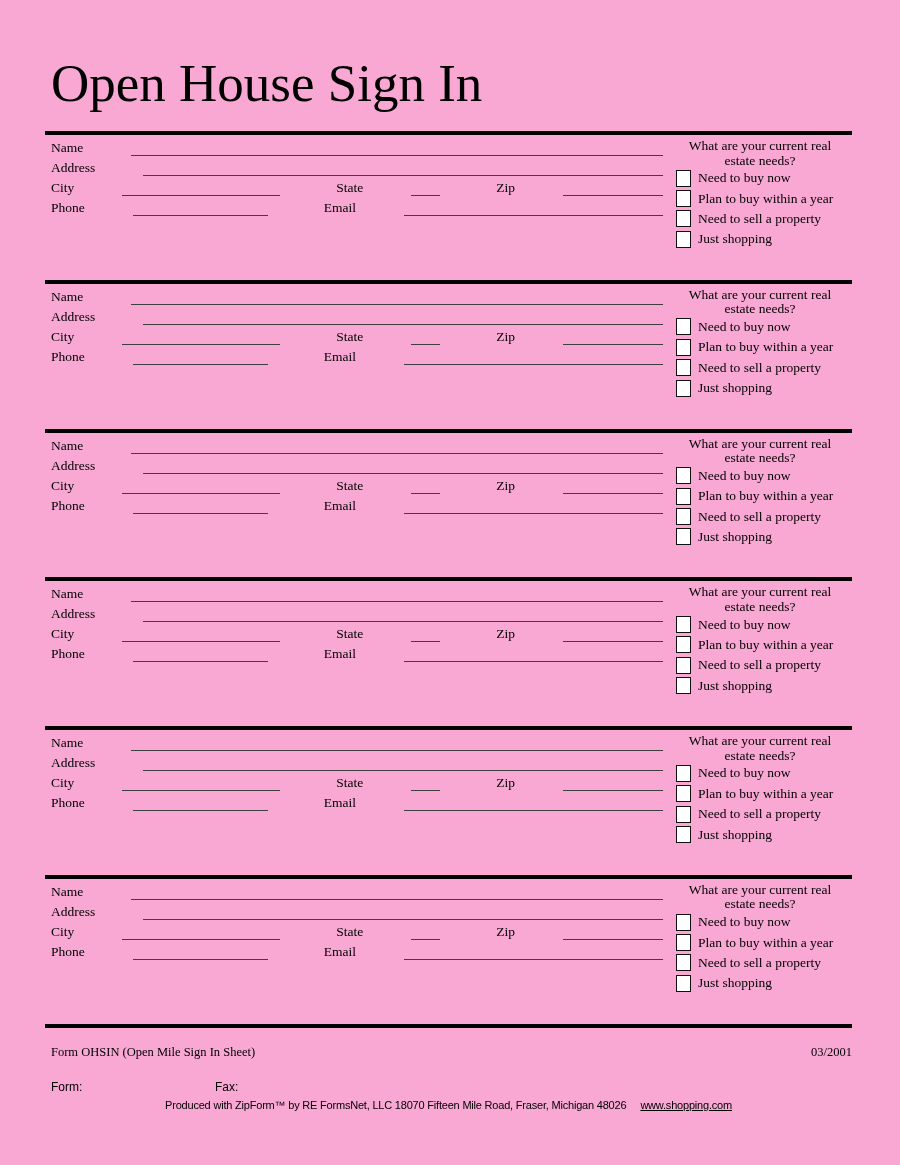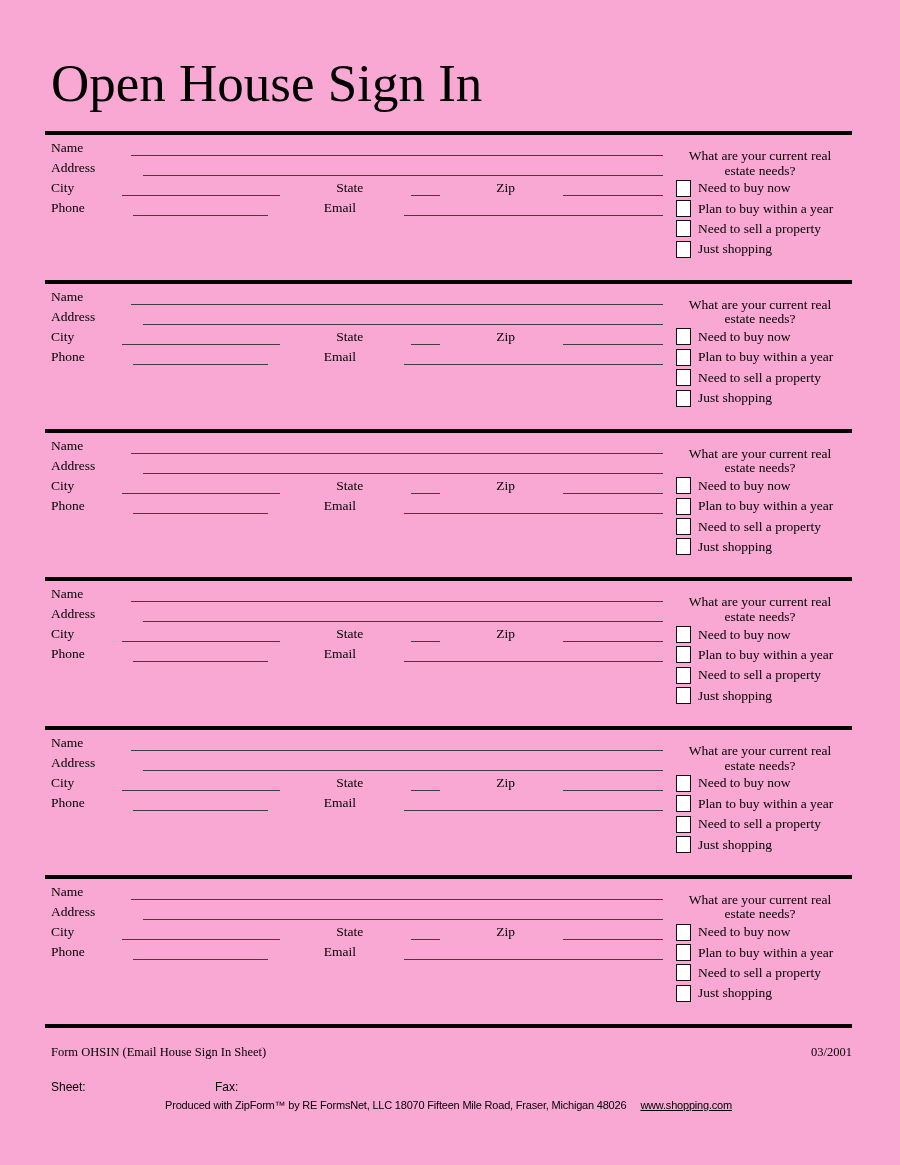--- a/index.html
+++ b/index.html
@@ -53,21 +53,21 @@
   }
   .flex1 { flex: 1 1 auto; }
   .state-line { width: 29px; flex: 0 0 29px; }
   .zip-line  { width: 100px; flex: 0 0 100px; }
   .phone-line{ width: 135px; flex: 0 0 135px; }
   .gap { margin-left: 15px; text-align: center; }
   .right {
     box-sizing: border-box;
     width: 184px;
     margin-left: auto;
-    padding: 13px 0 0 8px;
+    padding: 3px 0 0 8px;
     flex: 0 0 auto;
   }
   .needs-heading {
     text-align: center;
     font-size: 13.5px;
     line-height: 14.5px;
     margin-left: -8px;
   }
   .cb-rows { margin-top: 0; }
   .cb-row {
@@ -427,26 +427,26 @@
           <div class="cb-row">
             <span class="cb"></span>
             <span>Just shopping</span>
           </div>
         </div>
       </div>
     </div>
   </div>
 
   <div class="footer-row1">
-    <span>Form OHSIN (Email House Sign In Sheet)</span>
+    <span>Form OHSIN (Open Mile Sign In Sheet)</span>
     <span>03/2001</span>
   </div>
 
   <div class="footer-row2">
-    <span class="phone-cell">Sheet:</span>
+    <span class="phone-cell">Form:</span>
     <span>Fax:</span>
   </div>
 
   <div class="footer-row3">
     <span>Produced with ZipForm™ by RE FormsNet, LLC 18070 Fifteen Mile Road, Fraser, Michigan 48026</span><span class="site-link">www.shopping.com</span>
   </div>
 
 </div>
 
 </body></html>

